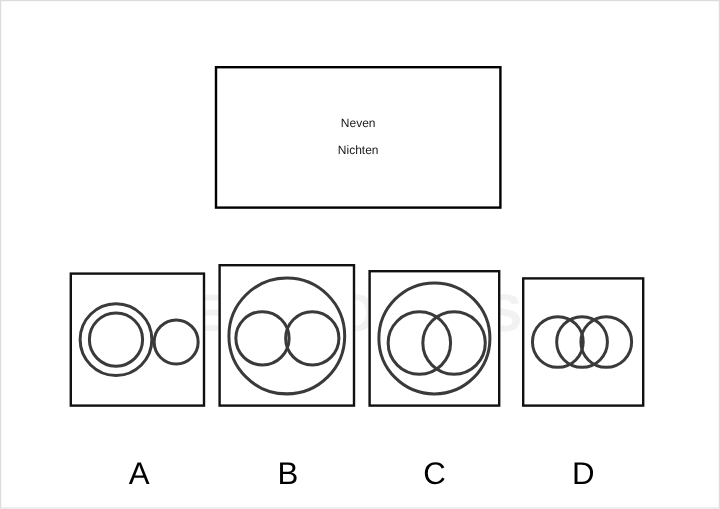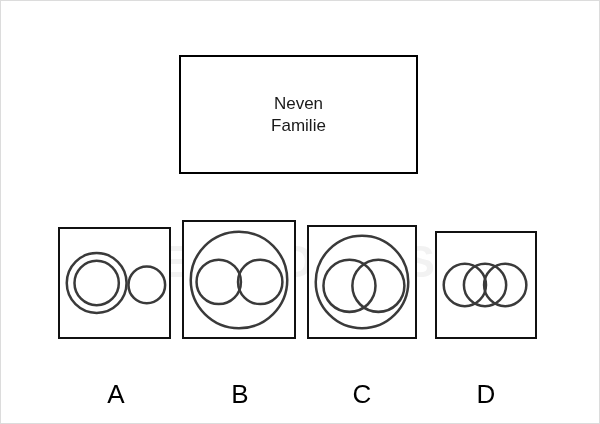--- a/index.html
+++ b/index.html
@@ -47,21 +47,21 @@
     border: 2px solid #000000;
     box-sizing: border-box;
     background: #ffffff;
     display: flex;
     flex-direction: column;
     align-items: center;
     justify-content: center;
     z-index: 2;
   }
   .stimulus-line {
-    font-size: 17px;
+    font-size: 10px;
     color: #1a1a1a;
     line-height: 22px;
     text-align: center;
     font-family: "Liberation Sans", sans-serif;
   }
   .option-box {
     position: absolute;
     border: 2px solid #111111;
     box-sizing: border-box;
     background: #ffffff;
@@ -92,21 +92,21 @@
 </style>
 </head>
 <body>
 
 <div class="page">
 
   <div class="watermark">HELLOTEST</div>
 
   <div class="stimulus-box">
     <div class="stimulus-line">Neven</div>
-    <div class="stimulus-line">Familie</div>
+    <div class="stimulus-line">Nichten</div>
   </div>
 
   <div class="option-box" id="box-a">
     <svg class="diagram" viewBox="0 0 113 112">
       <circle cx="38" cy="56" r="31" stroke-width="2.6"></circle>
       <circle cx="38" cy="56" r="23" stroke-width="2.6"></circle>
       <circle cx="90" cy="58" r="19" stroke-width="2.6"></circle>
     </svg>
   </div>
   <div class="option-label" id="label-a">A</div>

